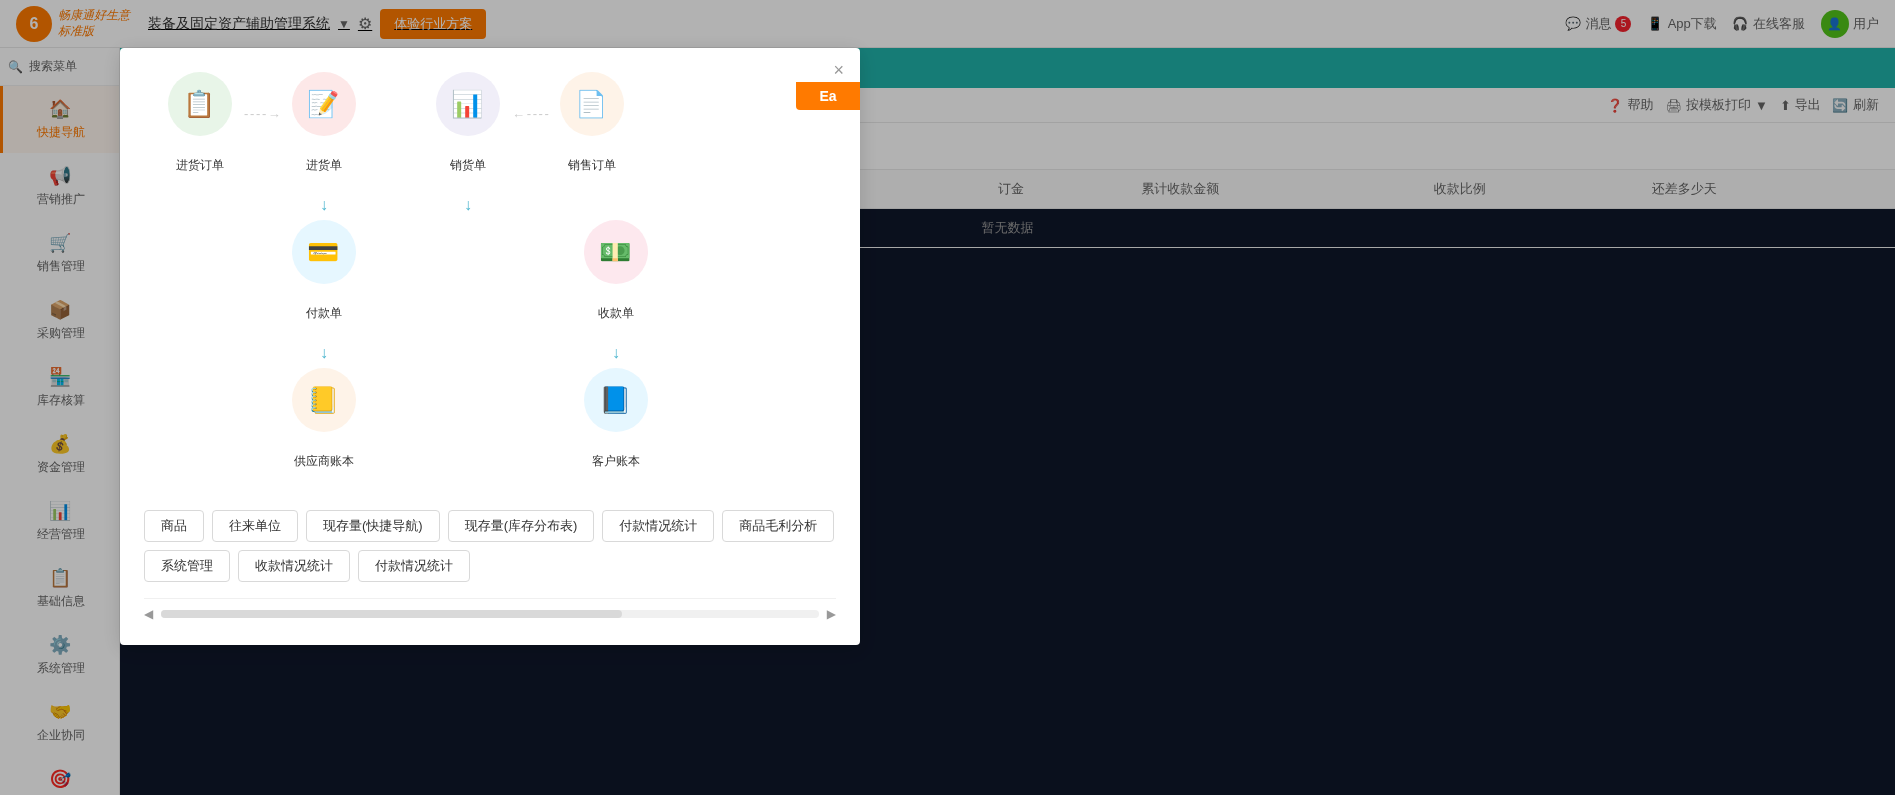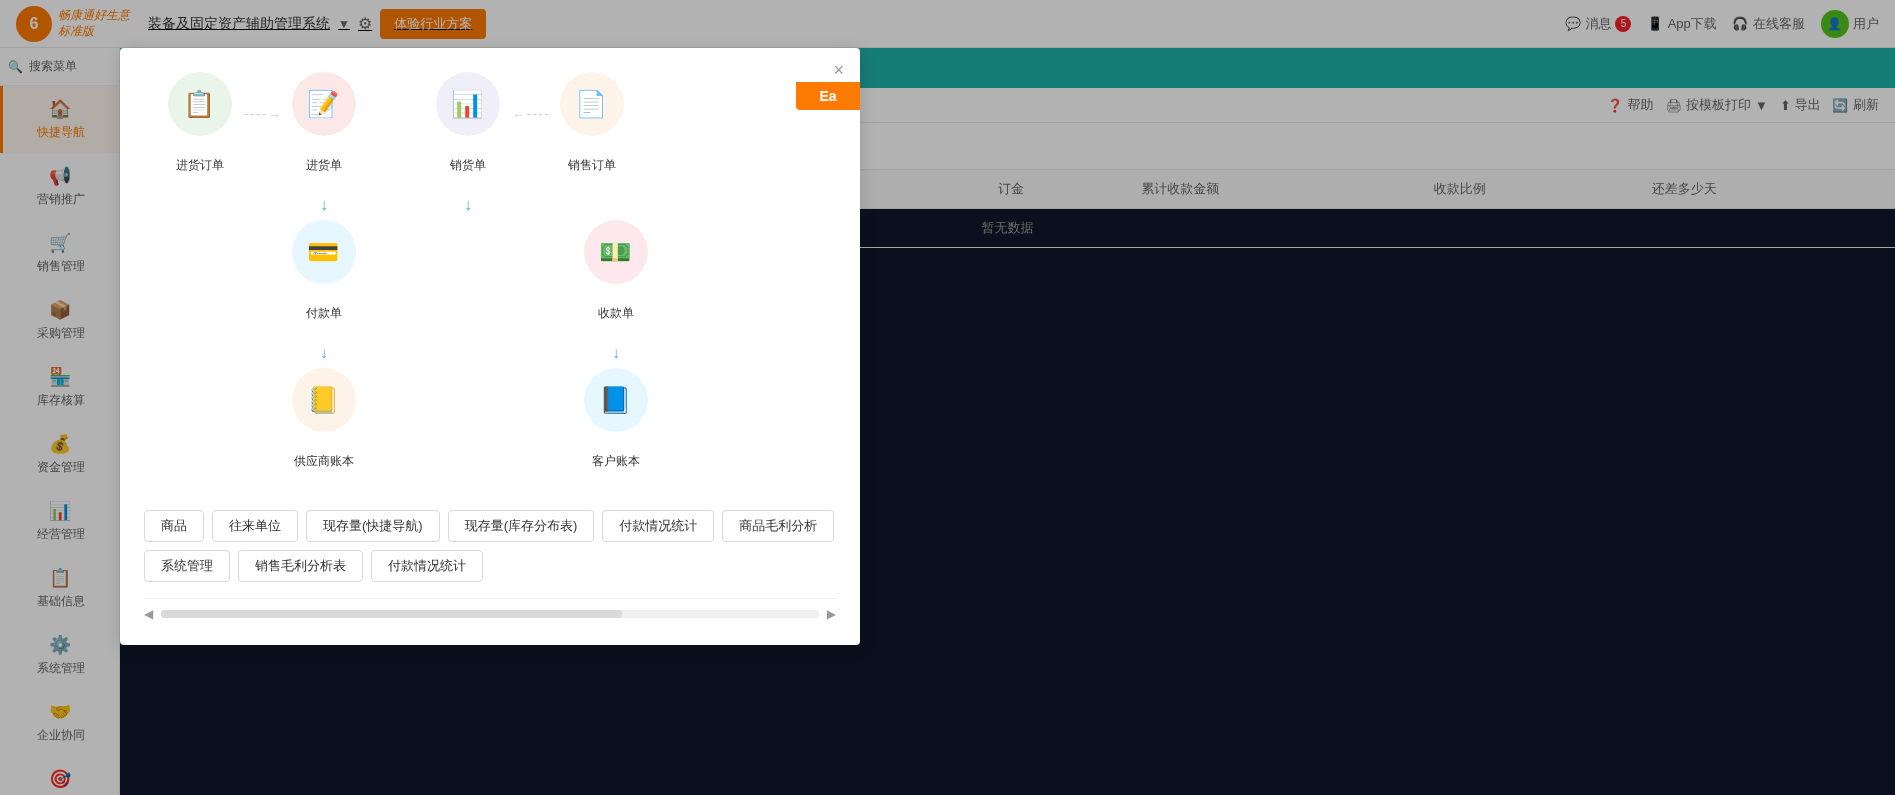--- a/index.html
+++ b/index.html
@@ -562,21 +562,21 @@
       <div class="func-buttons">
         <button class="func-btn">商品</button>
         <button class="func-btn">往来单位</button>
         <button class="func-btn">现存量(快捷导航)</button>
         <button class="func-btn">现存量(库存分布表)</button>
         <button class="func-btn">付款情况统计</button>
         <button class="func-btn">商品毛利分析</button>
       </div>
       <div class="func-buttons" style="margin-top:8px;">
         <button class="func-btn">系统管理</button>
-        <button class="func-btn">销售毛利分析表</button>
+        <button class="func-btn">收款情况统计</button>
         <button class="func-btn">付款情况统计</button>
       </div>
     </div>
 
     <div class="popup-scrollbar">
       <span class="scroll-arrow">◀</span>
       <div class="scroll-track">
         <div class="scroll-thumb"></div>
       </div>
       <span class="scroll-arrow">▶</span>

